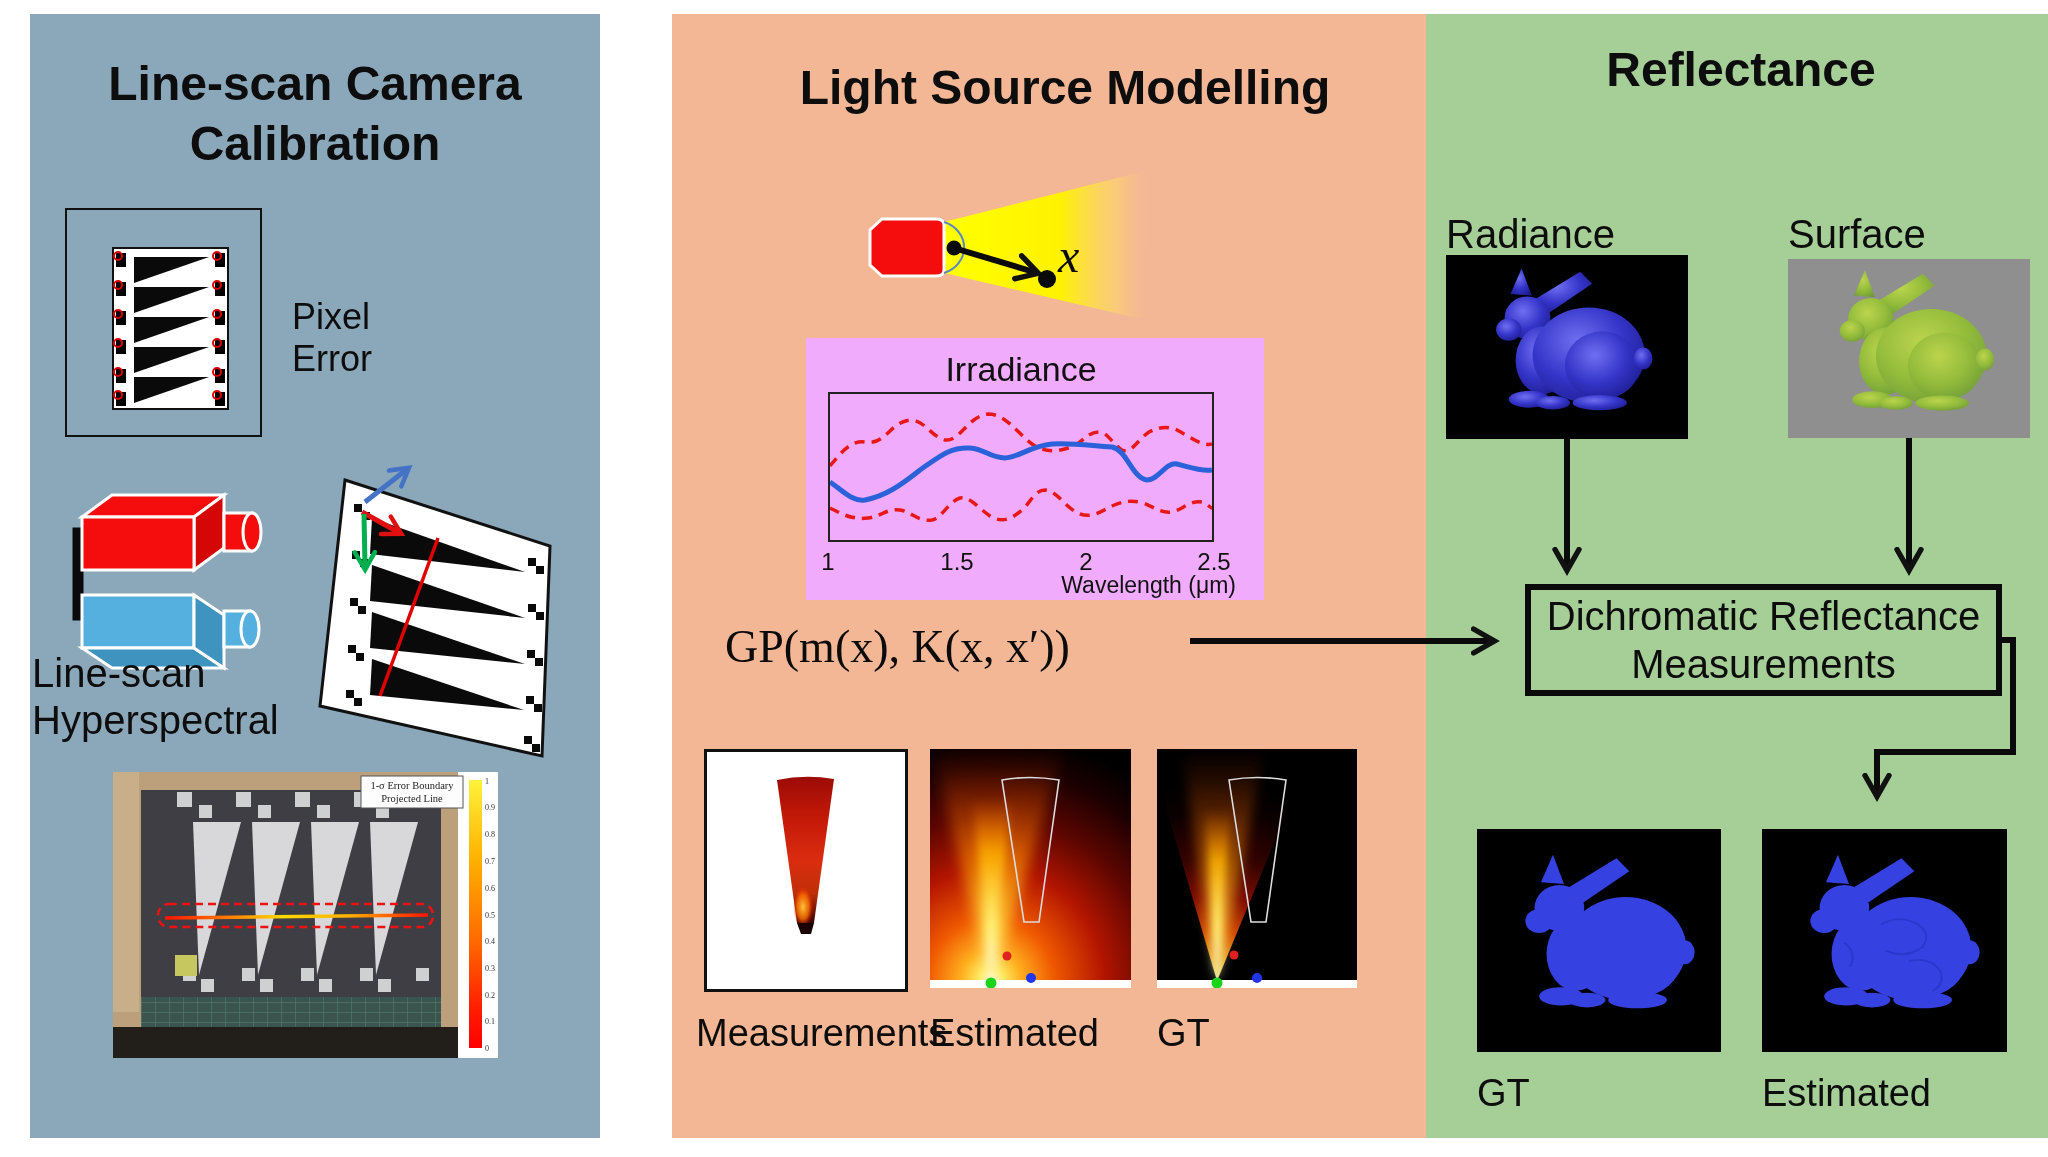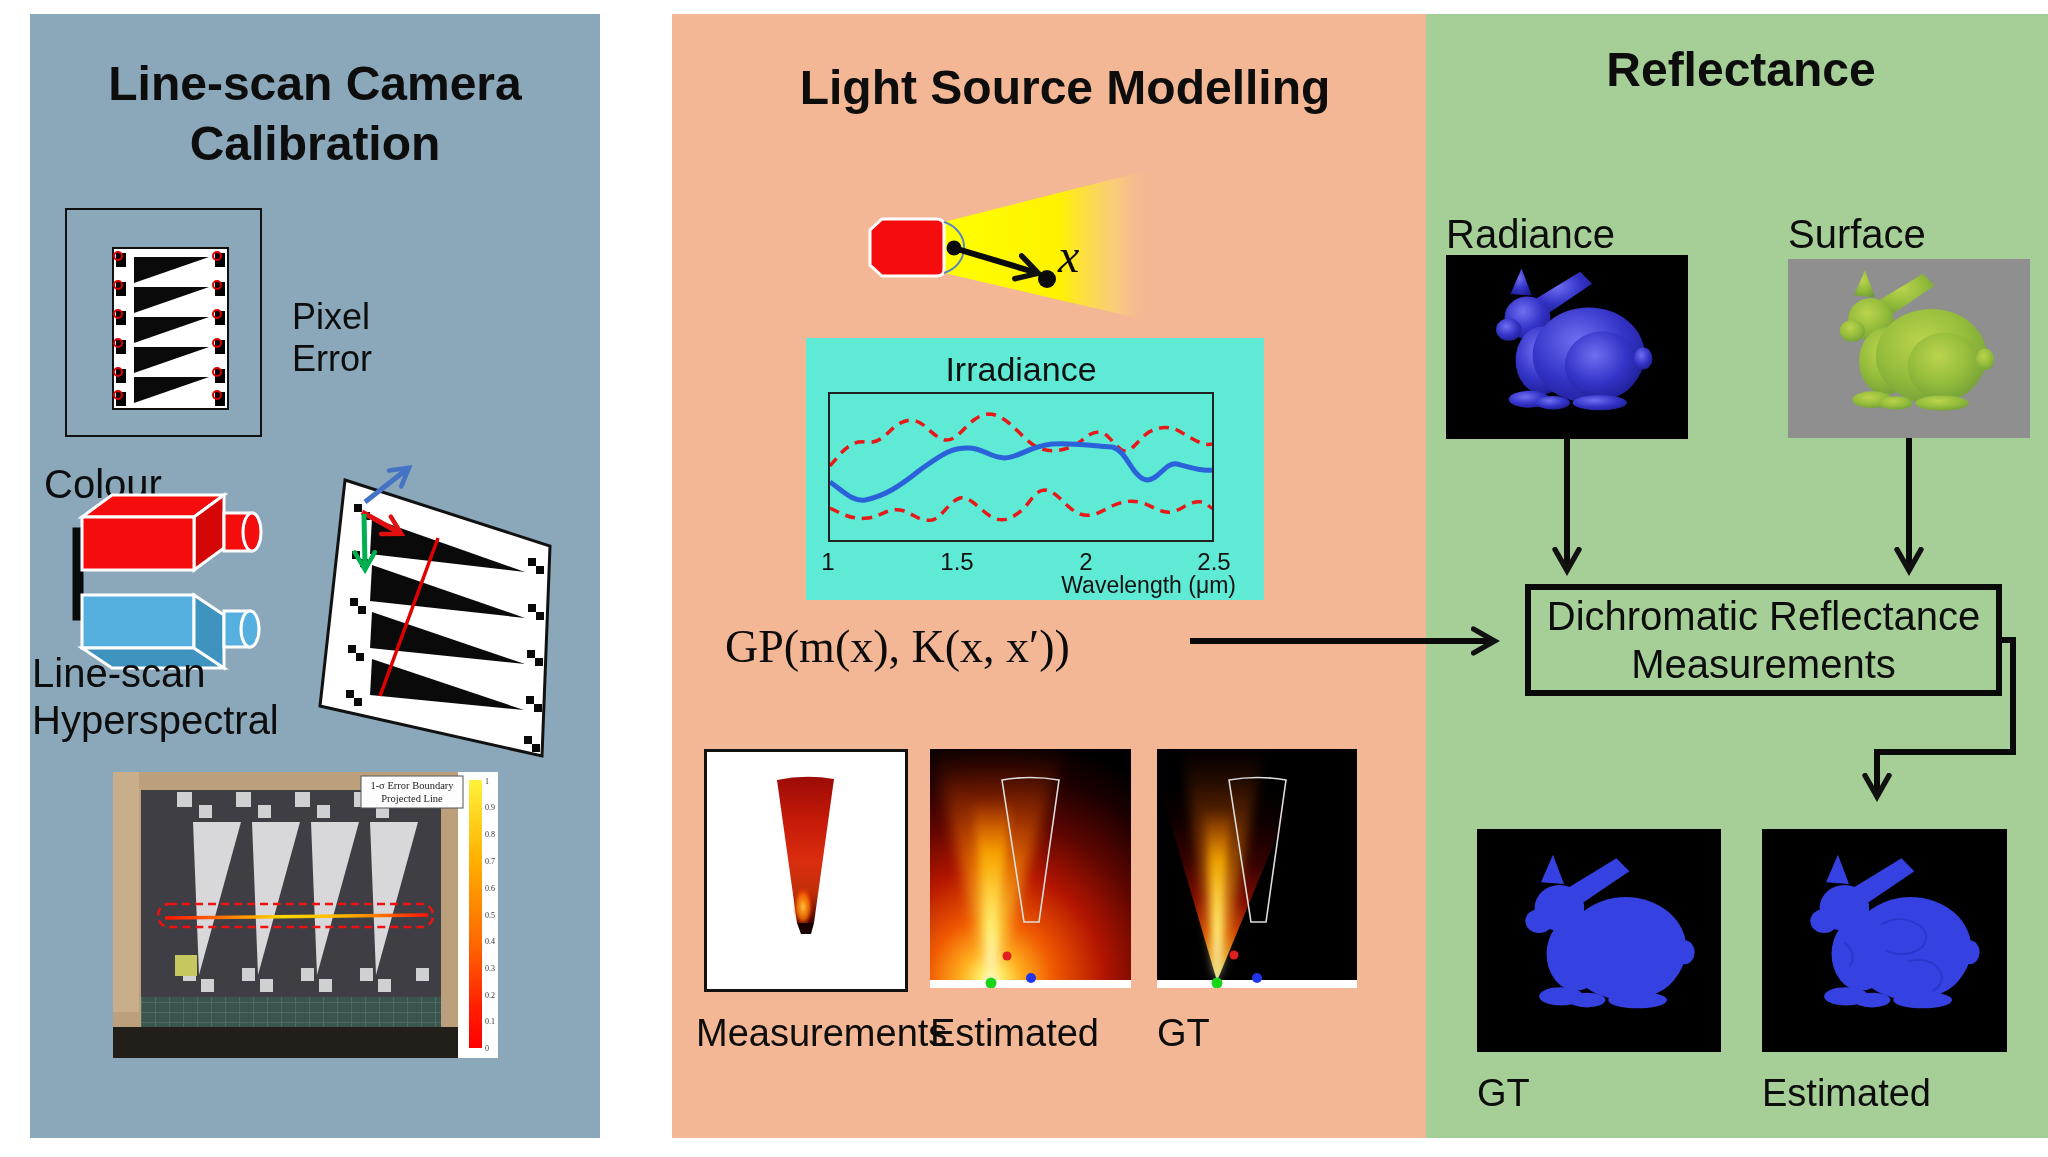--- a/index.html
+++ b/index.html
@@ -17,21 +17,21 @@
   .abs{position:absolute;}
   .panel-title{position:absolute;left:0;width:100%;text-align:center;
       font-weight:bold;font-size:48px;line-height:1.25;color:#0d0d0d;}
   .lbl{position:absolute;font-size:38px;color:#0d0d0d;}
   .img-card{position:absolute;overflow:hidden;}
   .black-card{background:#000;}
   .gray-card{background:#8F8F8F;}
   .white-card{background:#fff;border:3px solid #111;}
   #outer-box{position:absolute;left:35px;top:194px;width:197px;height:229px;border:2px solid #111;}
   #pattern-card{position:absolute;left:45px;top:37px;width:117px;height:163px;}
-  #chart-card{position:absolute;left:134px;top:324px;width:458px;height:262px;background:#5eead4;}
+  #chart-card{position:absolute;left:134px;top:324px;width:458px;height:262px;background:#f0abfc;}
   #chart-title{position:absolute;top:12px;left:0;width:430px;text-align:center;font-size:34px;color:#111;}
   #plot-area{position:absolute;left:22px;top:54px;width:386px;height:150px;border:2px solid #222;}
   .tick{position:absolute;top:210px;transform:translateX(-50%);font-size:24px;color:#111;}
   #xlabel{position:absolute;top:234px;left:0;width:430px;text-align:right;font-size:23px;color:#111;}
   #gp-formula{position:absolute;left:53px;top:606px;width:540px;
       font-family:"Liberation Serif", serif;font-size:46px;color:#0b0b0b;}
   #dichromatic-box{position:absolute;left:99px;top:570px;width:477px;height:112px;
       border:6px solid #0a0a0a;display:flex;flex-direction:column;justify-content:center;
       align-items:center;font-size:40px;line-height:1.2;color:#0d0d0d;text-align:center;}
   svg{display:block;}
@@ -184,21 +184,20 @@
               <rect x="103" y="145" width="10" height="14" fill="#000"></rect>
               <circle cx="105" cy="148" r="4" fill="none" stroke="#d00" stroke-width="2"></circle>
             </g>
         </g>
       </svg>
     </div>
   </div>
 
   <div class="lbl" style="left:262px;top:282px;width:160px;font-size:36px;">Pixel Error</div>
 
-  <div class="lbl" style="left:14px;top:448px;width:220px;font-size:40px;">Colour</div>
 
   <svg class="abs" style="left:40px;top:475px;" width="230" height="185" viewBox="0 0 230 185">
     <path d="M26,44 H8 V126 H26" fill="none" stroke="#0a0a0a" stroke-width="11"></path>
     <g transform="translate(12,6)">
       <polygon points="0,22 112,22 142,0 30,0" fill="var(--camera-red)" stroke="#fff" stroke-width="3"></polygon>
       <polygon points="112,22 142,0 142,53 112,75" fill="#D40606" stroke="#fff" stroke-width="3"></polygon>
       <rect x="0" y="22" width="112" height="53" fill="var(--camera-red)" stroke="#fff" stroke-width="3"></rect>
       <rect x="142" y="18" width="28" height="38" fill="var(--camera-red)" stroke="#fff" stroke-width="3"></rect>
       <ellipse cx="170" cy="37" rx="9" ry="19" fill="var(--camera-red)" stroke="#fff" stroke-width="3"></ellipse>
     </g>

